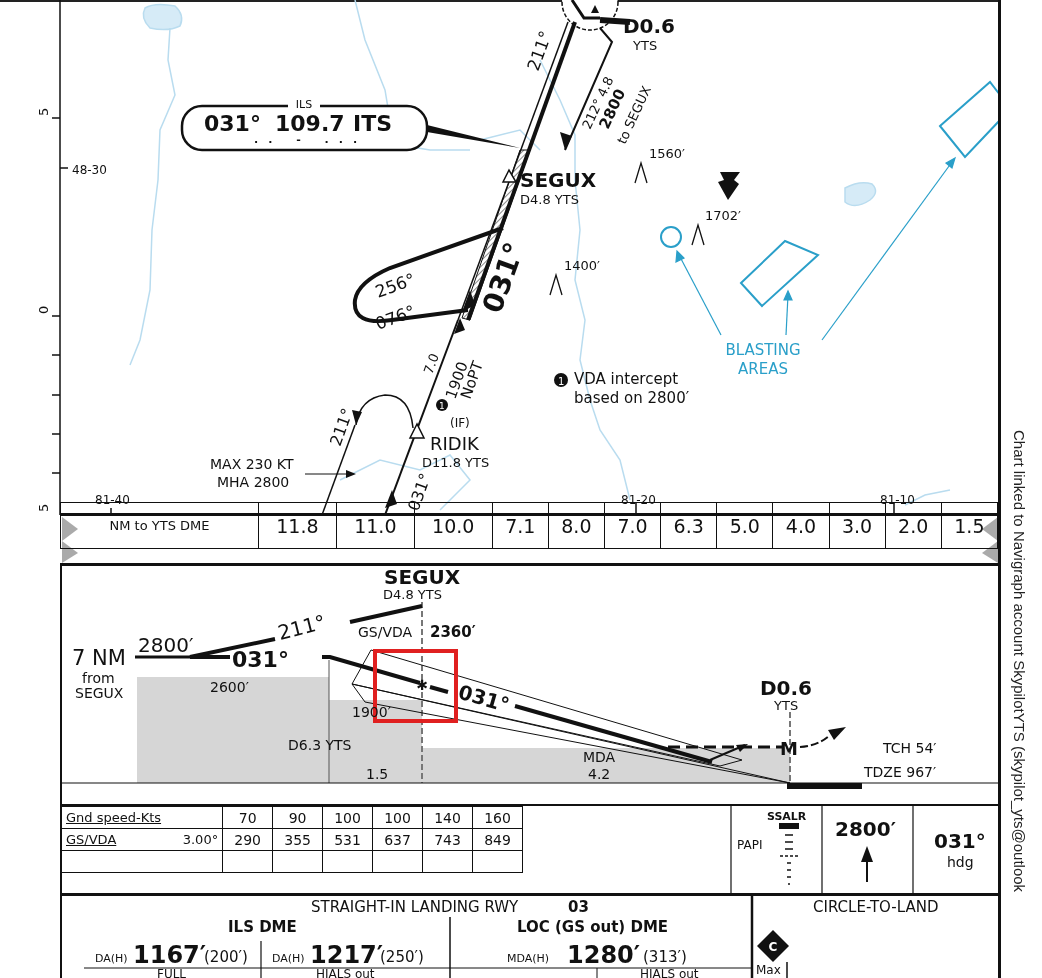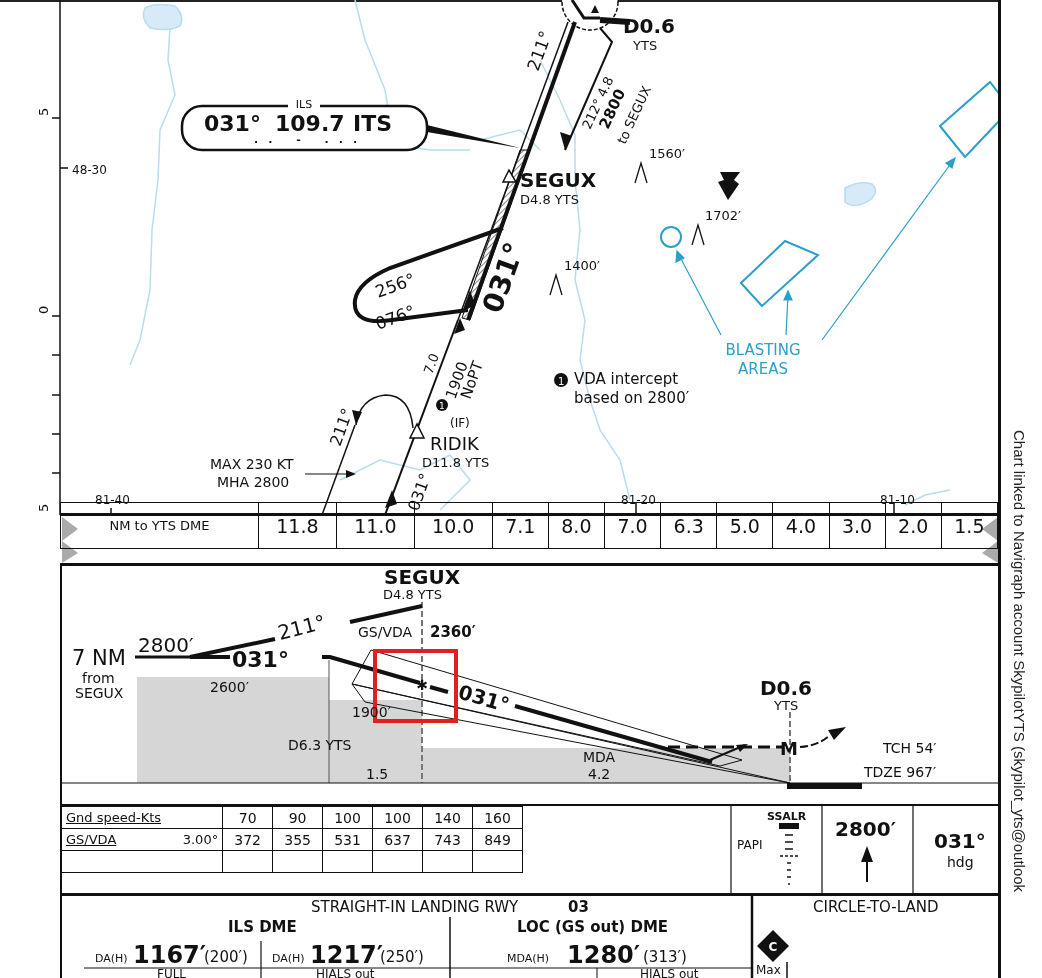--- a/index.html
+++ b/index.html
@@ -313,21 +313,21 @@
     <td class="lab">Gnd speed-Kts</td>
     <td>70</td>
     <td>90</td>
     <td>100</td>
     <td>100</td>
     <td>140</td>
     <td>160</td>
   </tr>
   <tr>
     <td class="lab"><span>GS/VDA</span><span style="float:right;padding-right:4px;">3.00°</span></td>
-    <td>372</td>
+    <td>290</td>
     <td>355</td>
     <td>531</td>
     <td>637</td>
     <td>743</td>
     <td>849</td>
   </tr>
   <tr>
     <td class="lab"></td>
         <td></td>
         <td></td>

